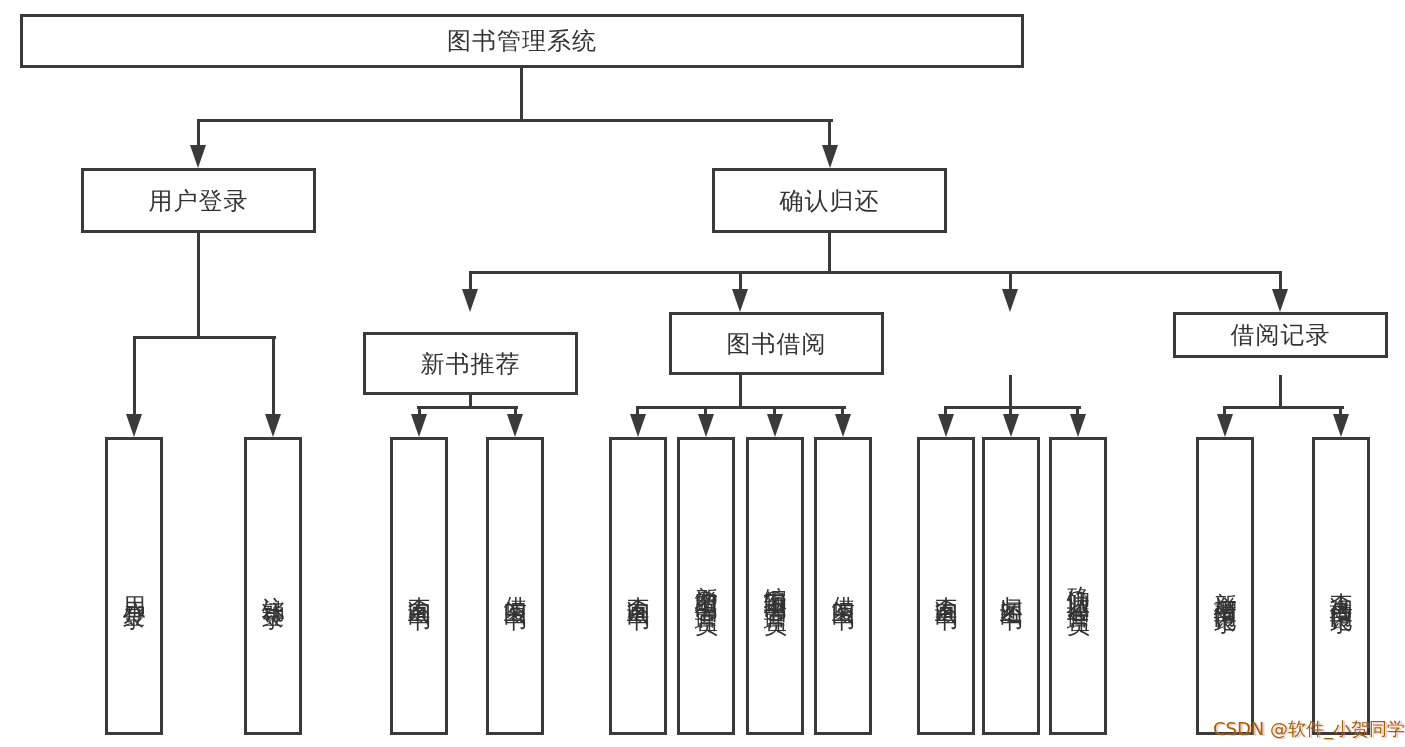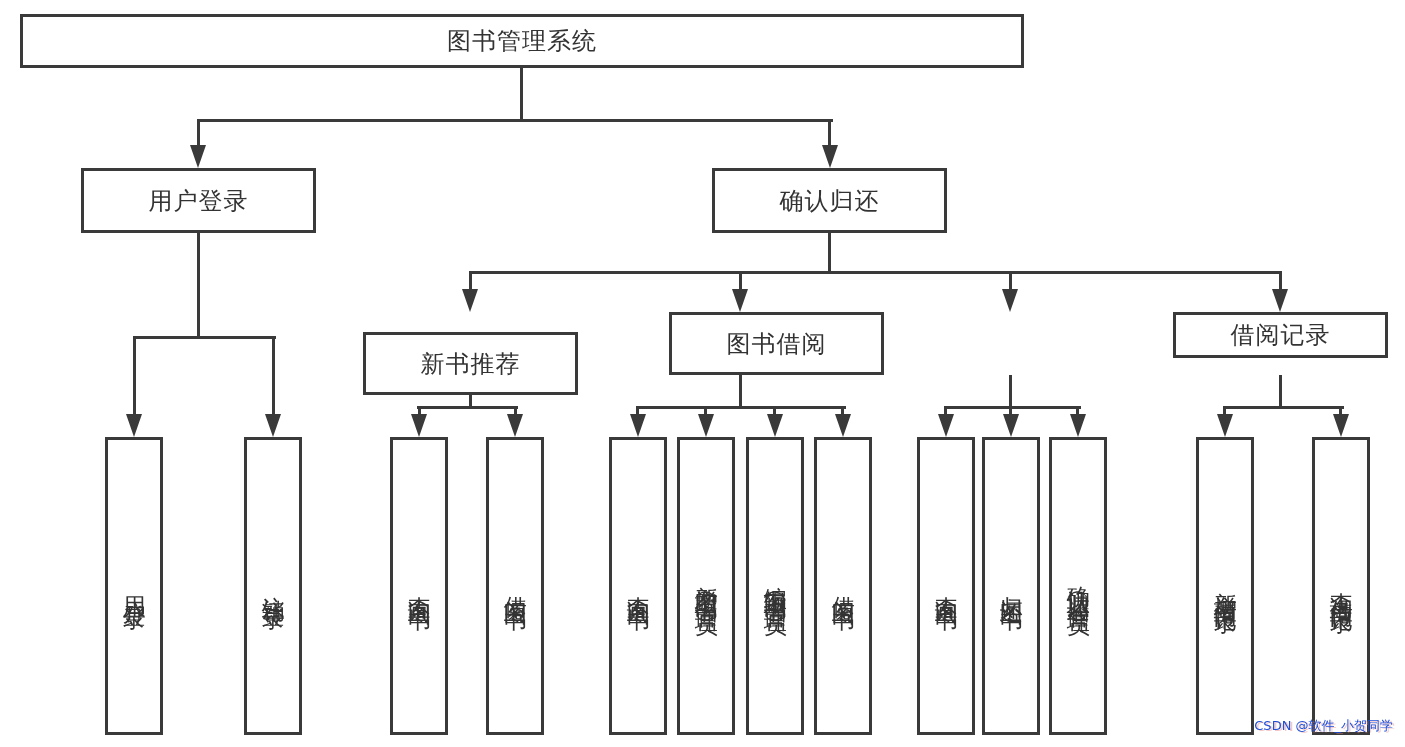--- a/index.html
+++ b/index.html
@@ -18,22 +18,22 @@
     font-size:23px;letter-spacing:4px;line-height:1.1;color:#333333;
   }
   .hline{position:absolute;height:3px;background:#3a3a3a;z-index:1;}
   .vline{position:absolute;width:3px;background:#3a3a3a;z-index:1;}
   .arrow{
     position:absolute;width:0;height:0;z-index:1;
     border-left:8px solid transparent;border-right:8px solid transparent;
     border-top:23px solid #3a3a3a;
   }
   .watermark{
-    position:absolute;right:12px;top:717px;z-index:10;white-space:nowrap;
-    font-size:13px;color:#1d4ed8;text-shadow:2px 1px 0 rgba(232,128,128,0.45);
+    position:absolute;right:0;top:717px;z-index:10;white-space:nowrap;
+    font-size:18px;color:#a16207;text-shadow:2px 1px 0 rgba(232,128,128,0.45);
   }
 </style>
 </head>
 <body>
 
 <div class="canvas">
 
   <div class="vline" style="left:520px;top:68px;height:54px;"></div>
   <div class="hline" style="left:197px;top:119px;width:636px;"></div>
   <div class="vline" style="left:197px;top:119px;height:29px;"></div>

